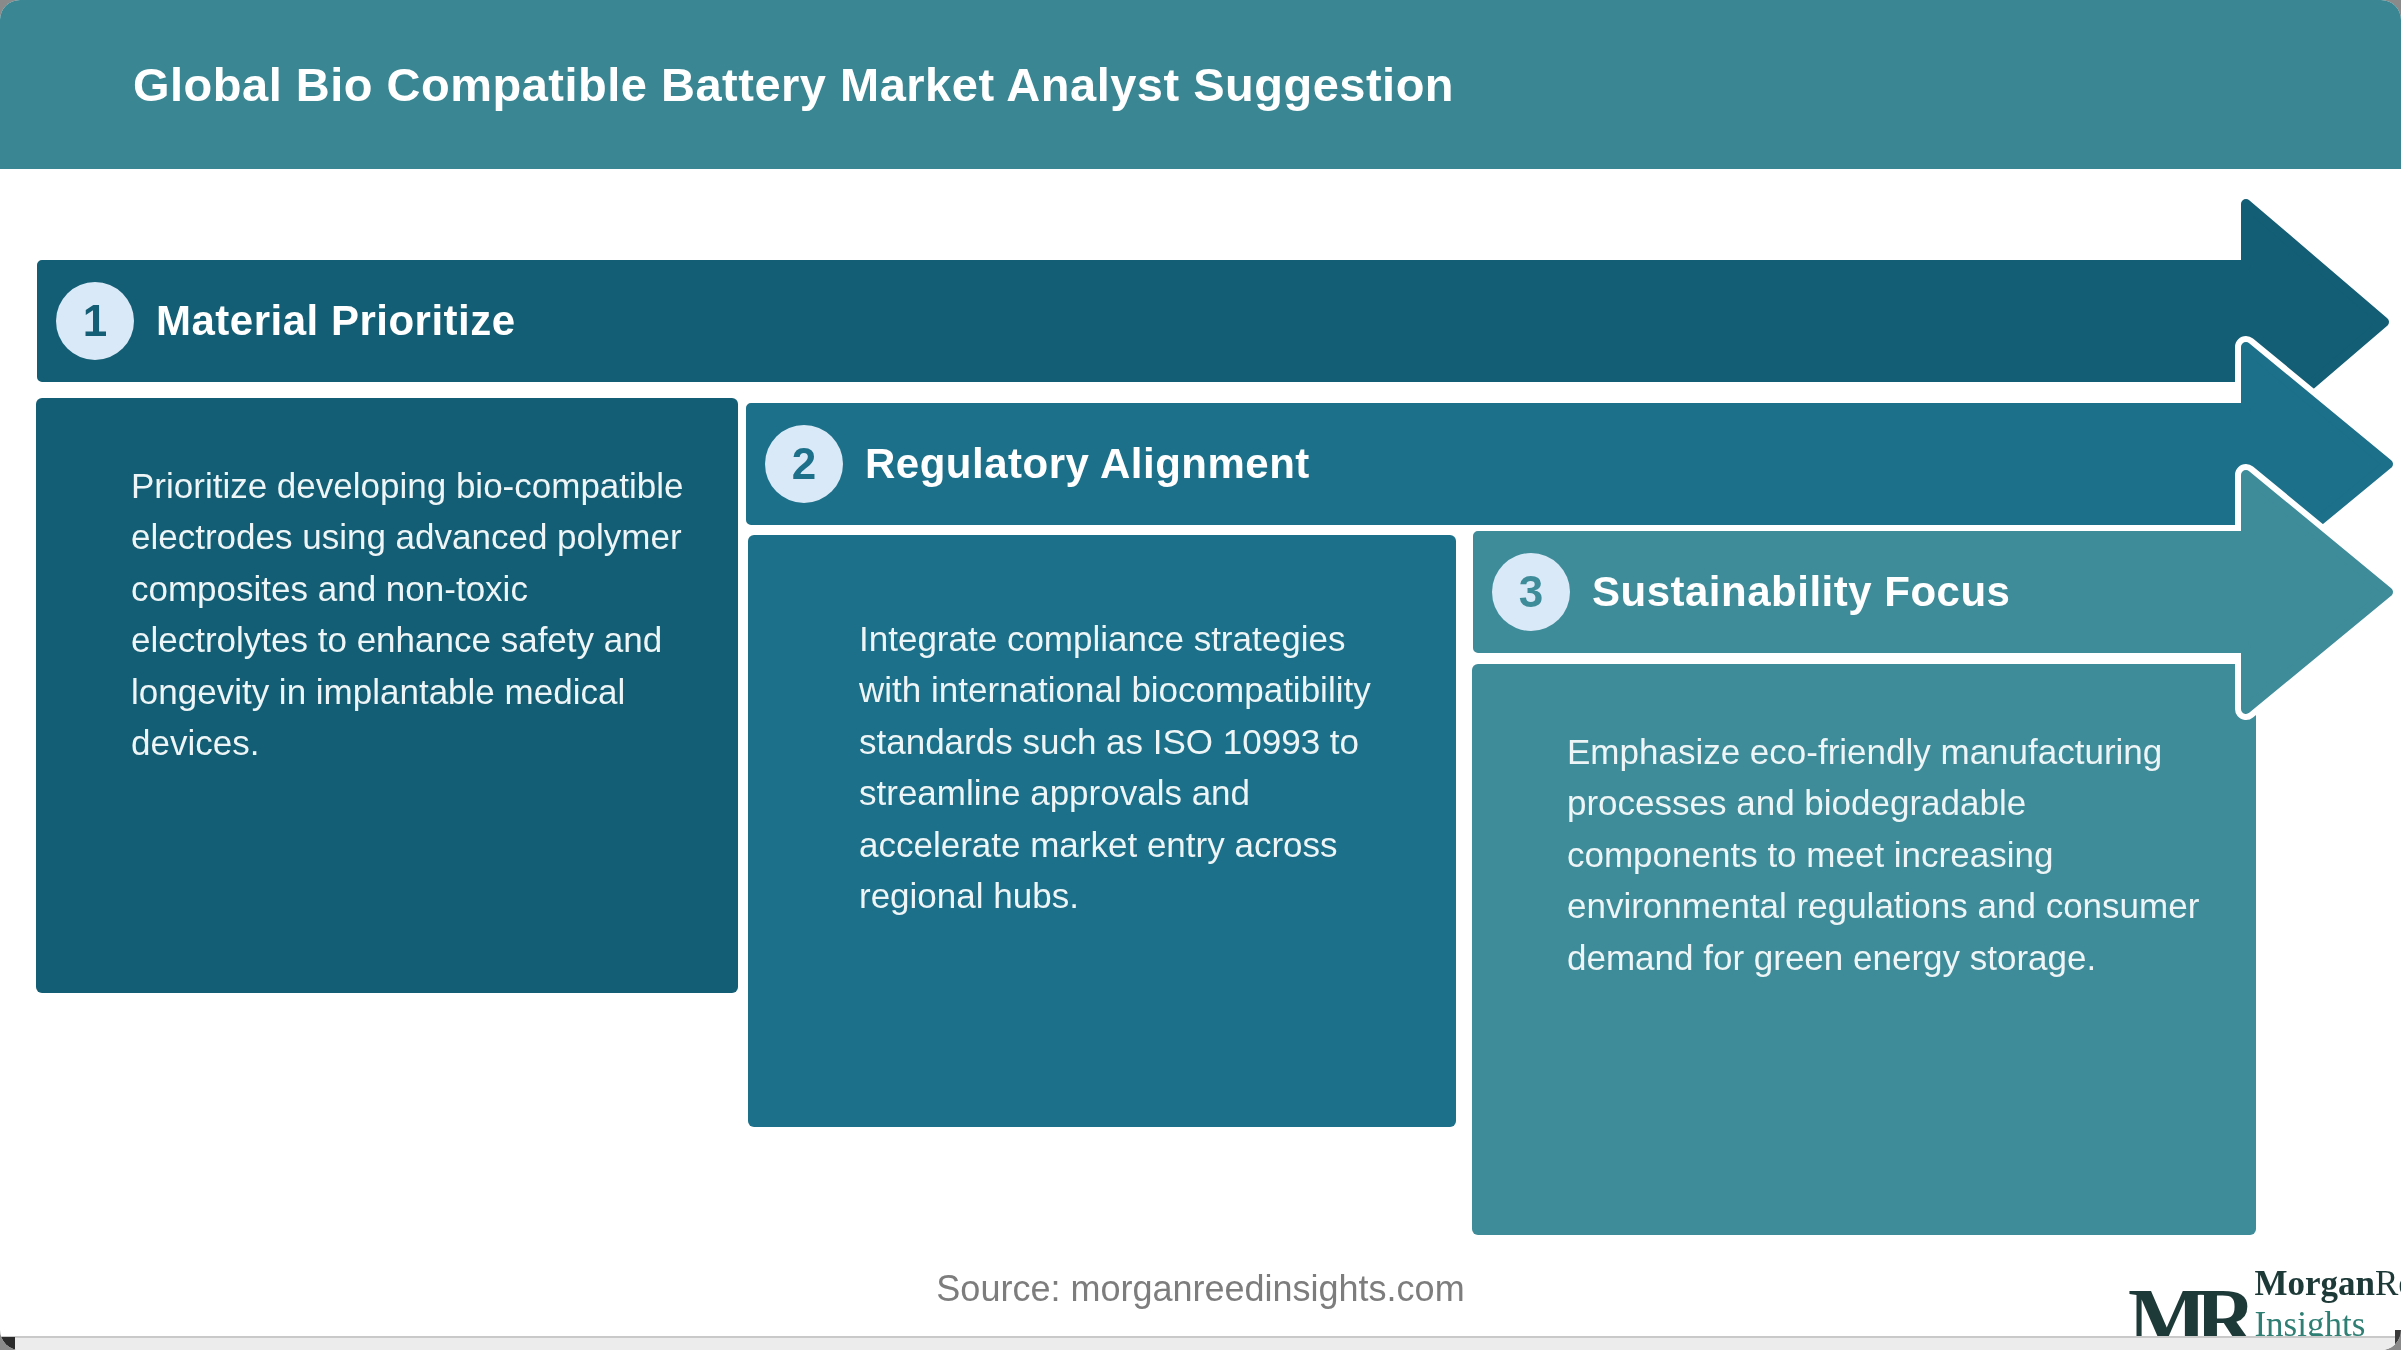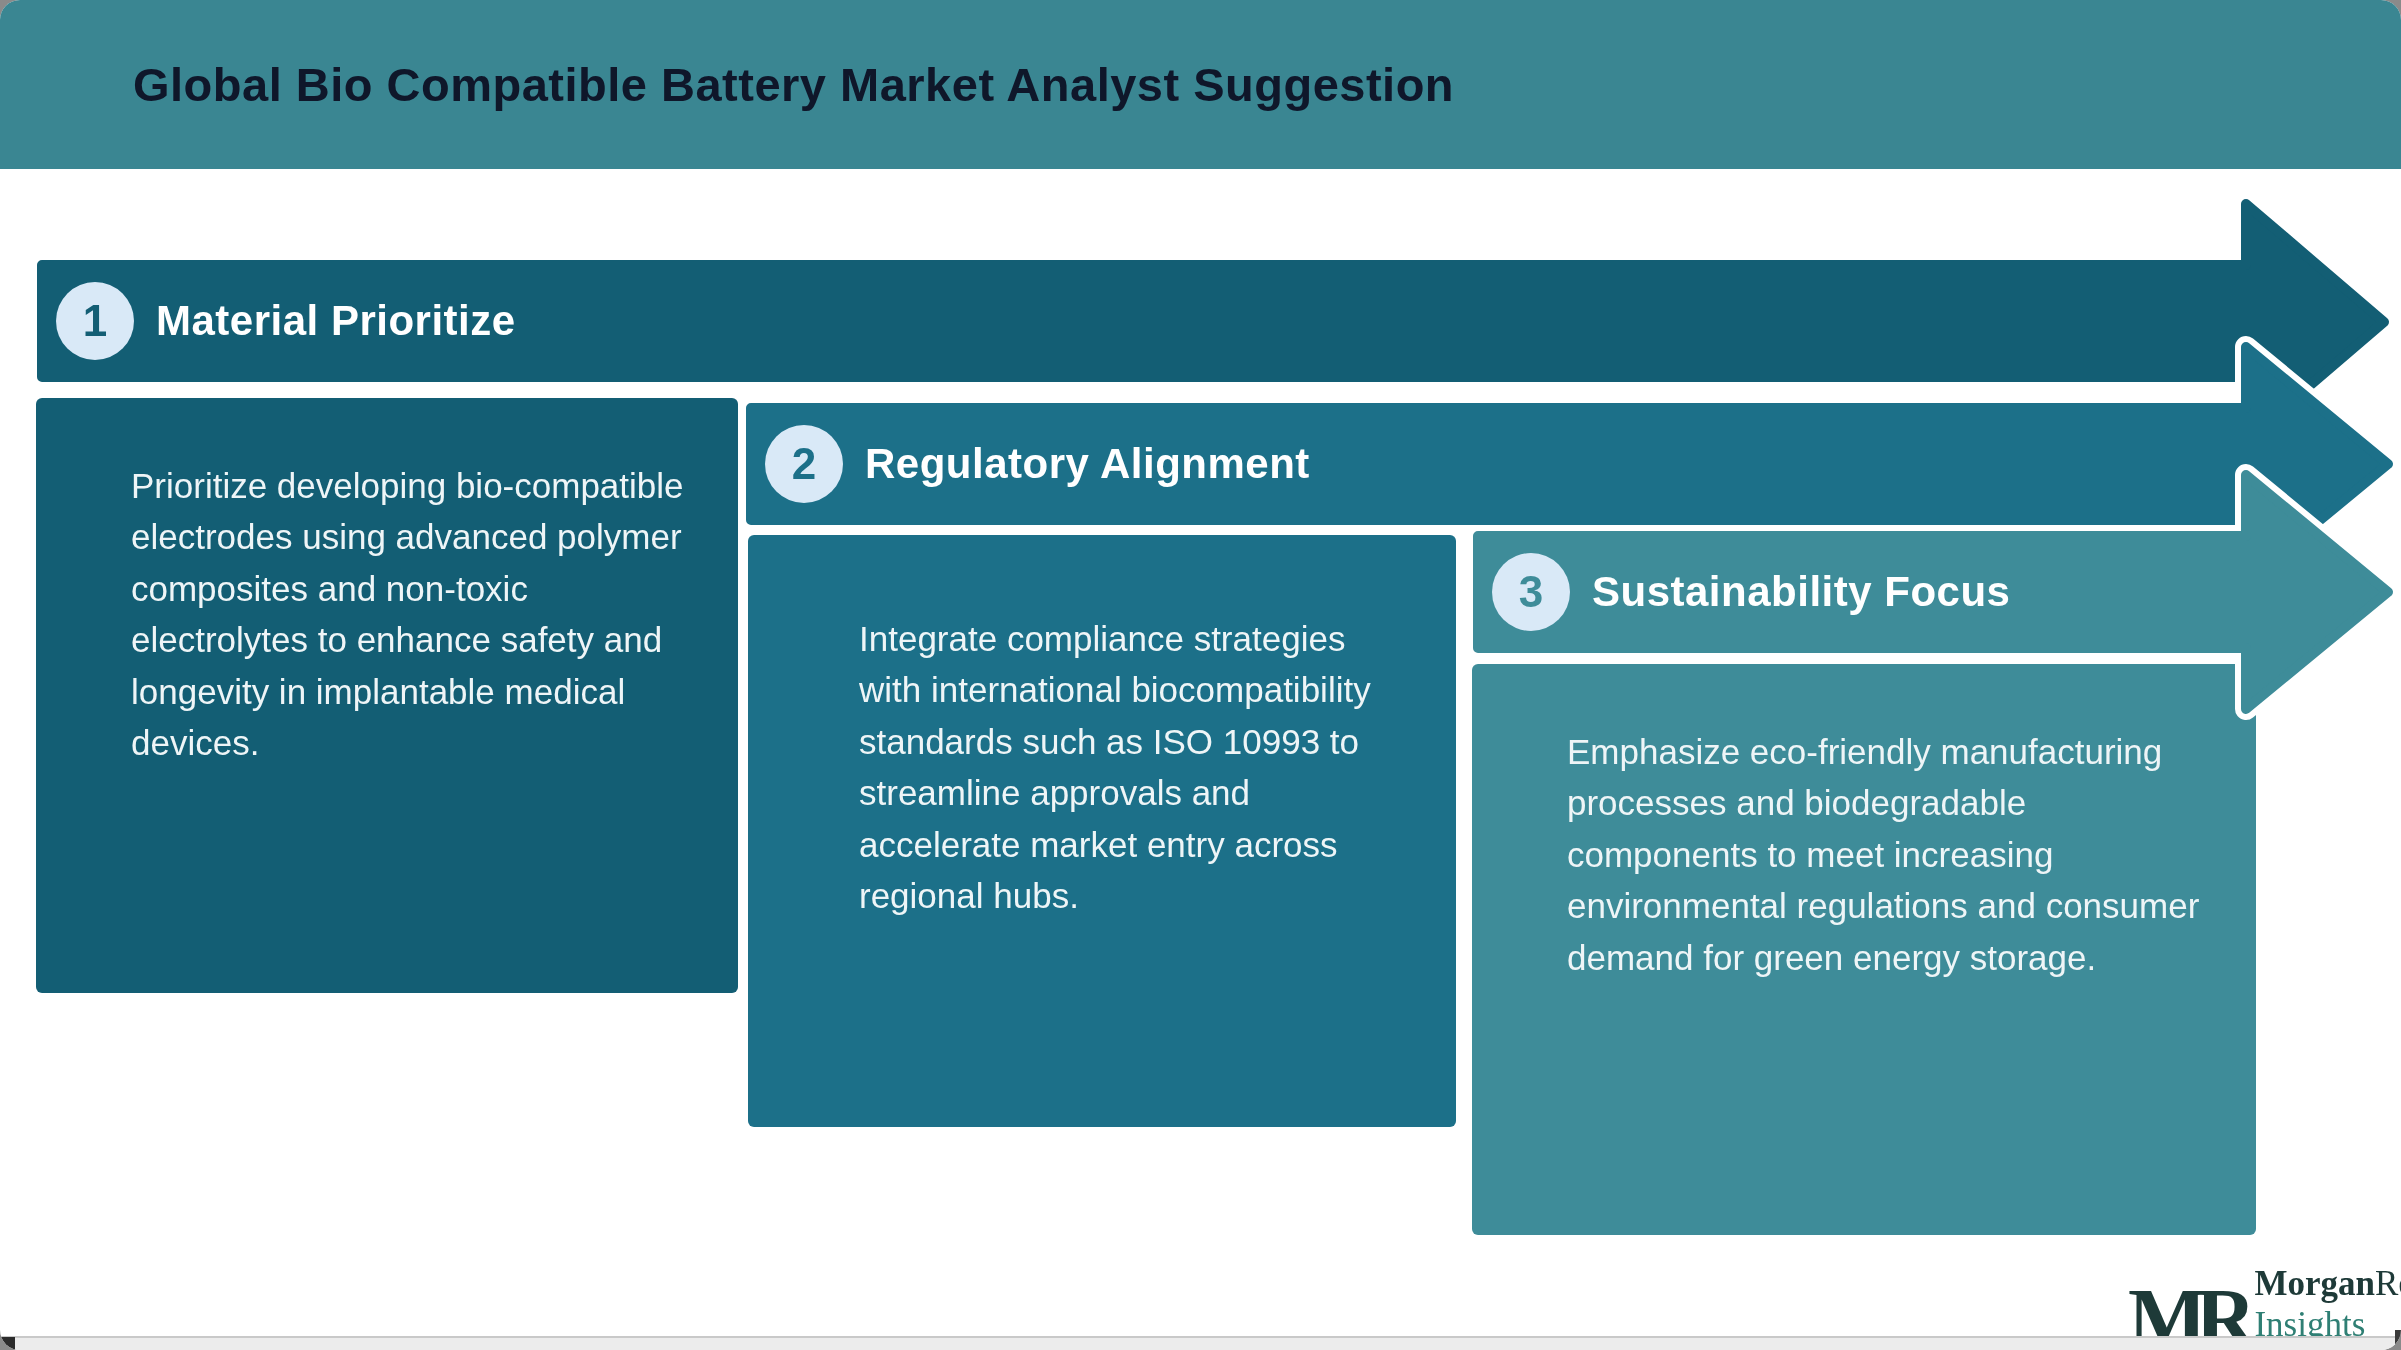--- a/index.html
+++ b/index.html
@@ -20,21 +20,21 @@
   
   .title-bar{
     position:absolute;left:0;top:0;
     width:100%;height:169px;
     background:#3A8692;
   }
   .title-bar h1{
     margin:0;
     position:absolute;left:133px;top:0;
     height:169px;display:flex;align-items:center;
-    color:#0f172a;
+    color:#ffffff;
     font-size:47px;font-weight:bold;letter-spacing:.5px;
   }
 
   
   .arrow{position:absolute;}
   .arrow svg{position:absolute;left:0;top:0;overflow:visible;display:block;}
   .arrow .halo{stroke:#ffffff;stroke-width:22;stroke-linejoin:round;}
   .arrow .shape{stroke-width:10;stroke-linejoin:round;}
   .badge{
     position:absolute;left:20px;top:86px;
@@ -150,20 +150,21 @@
   <div class="box box1">
     <p style="margin:0">Prioritize developing bio-compatible electrodes using advanced polymer composites and non-toxic electrolytes to enhance safety and longevity in implantable medical devices.</p>
   </div>
   <div class="box box2">
     <p style="margin:16px">Integrate compliance strategies with international biocompatibility standards such as ISO 10993 to streamline approvals and accelerate market entry across regional hubs.</p>
   </div>
   <div class="box box3">
     <p style="margin:0">Emphasize eco-friendly manufacturing processes and biodegradable components to meet increasing environmental regulations and consumer demand for green energy storage.</p>
   </div>
 
+  <div class="source-line">Source: morganreedinsights.com</div>
 
   <div class="logo">
     <div class="monogram">MR</div>
     <div class="wordmark">
       <div><span class="bold">Morgan</span><span>Reed</span></div>
       <div class="tagline">Insights</div>
     </div>
   </div>
 
   <div class="bottom-strip"></div>

